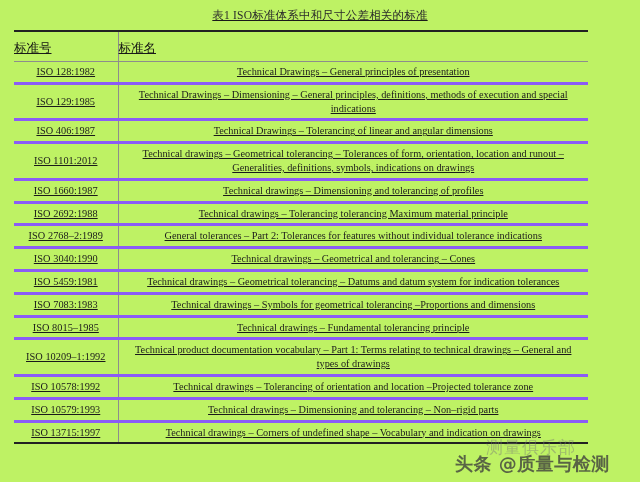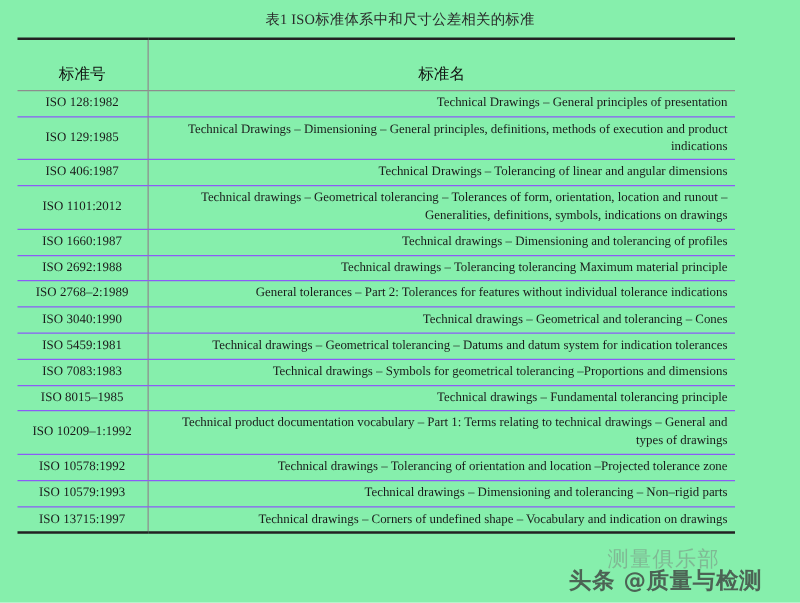--- a/index.html
+++ b/index.html
@@ -13,21 +13,22 @@
     overflow: hidden;
     font-family: "Liberation Serif", "DejaVu Serif", serif;
     color: #1a1a1a;
     position: relative;
   }
 
   .page {
     position: relative;
     width: 640px;
     height: 482px;
-    background: #86efac;
+    background: #bef264;
+    text-decoration: underline;
   }
 
   .table-title {
     text-align: center;
     font-size: 11.5px;
     color: #2a2a2a;
     letter-spacing: 0.2px;
     padding-top: 8px;
     padding-bottom: 7px;
     font-family: "Liberation Serif", "DejaVu Serif", serif;
@@ -45,48 +46,48 @@
   }
 
   table.iso-table col.c-code { width: 104px; }
   table.iso-table col.c-name { width: 470px; }
 
   table.iso-table thead th {
     border-top: 2.2px solid #222222;
     border-bottom: 1px solid #8d8d8d;
     font-weight: normal;
     font-size: 12.5px;
-    padding: 19px 0 4px 0;
-    text-align: center;
+    padding: 8px 0 4px 0;
+    text-align: left;
     font-family: "Liberation Sans", "DejaVu Sans", sans-serif;
     color: #111111;
   }
 
   table.iso-table thead th.code-head {
     border-right: 1px solid #8d8d8d;
   }
 
   table.iso-table tbody td {
-    border-bottom: 1px solid #8b5cf6;
+    border-bottom: 3px solid #8b5cf6;
     font-size: 10.3px;
     line-height: 1.34;
     color: #1b1b1b;
     vertical-align: middle;
   }
 
   table.iso-table tbody td.code {
     text-align: center;
     border-right: 1px solid #8d8d8d;
     padding: 3px 2px;
     white-space: nowrap;
     letter-spacing: 0.05px;
   }
 
   table.iso-table tbody td.name {
-    text-align: right;
+    text-align: center;
     padding: 3px 6px 3px 6px;
     margin-left: 42px;
   }
 
   table.iso-table tbody tr:last-child td {
     border-bottom: 2.2px solid #222222;
   }
 
   .watermark {
     position: absolute;
@@ -129,21 +130,21 @@
           <th class="name-head">标准名</th>
         </tr>
       </thead>
       <tbody id="table-body">
           <tr>
             <td class="code">ISO 128:1982</td>
             <td class="name">Technical Drawings – General principles of presentation</td>
           </tr>
           <tr>
             <td class="code">ISO 129:1985</td>
-            <td class="name">Technical Drawings – Dimensioning – General principles, definitions, methods of execution and product indications</td>
+            <td class="name">Technical Drawings – Dimensioning – General principles, definitions, methods of execution and special indications</td>
           </tr>
           <tr>
             <td class="code">ISO 406:1987</td>
             <td class="name">Technical Drawings – Tolerancing of linear and angular dimensions</td>
           </tr>
           <tr>
             <td class="code">ISO 1101:2012</td>
             <td class="name">Technical drawings – Geometrical tolerancing – Tolerances of form, orientation, location and runout – Generalities, definitions, symbols, indications on drawings</td>
           </tr>
           <tr>

